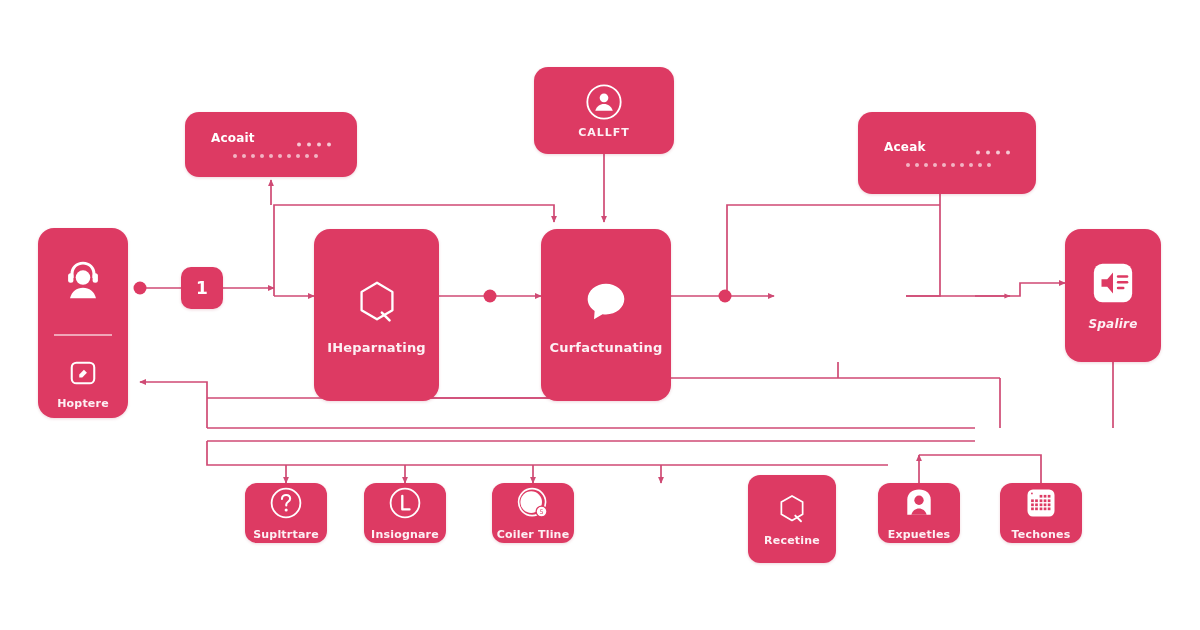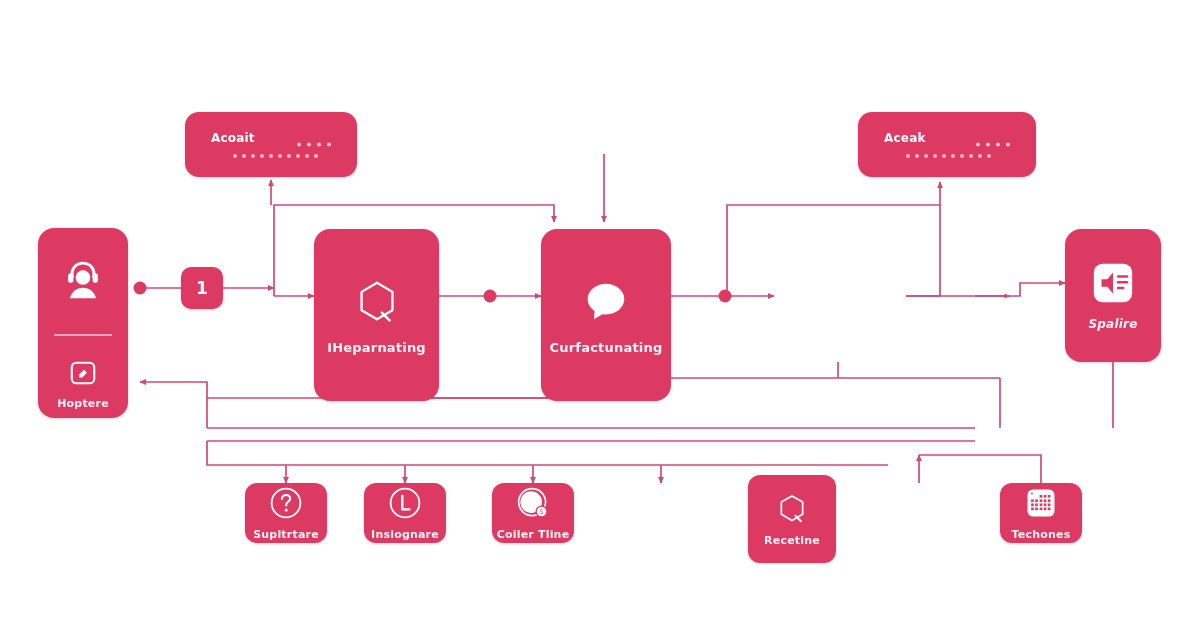--- a/index.html
+++ b/index.html
@@ -242,21 +242,21 @@
         <i></i>
     </div>
     <div class="b-right">
         <i></i>
         <i></i>
         <i></i>
         <i></i>
       </div>
   </div>
 
-  <div class="node banner" style="left:858px; top:112px; width:178px; height:65px; position:absolute;">
+  <div class="node banner" style="left:858px; top:112px; width:178px; height:82px; position:absolute;">
     <div class="b-title">Aceak</div>
     <div class="b-dots">
       <i></i>
         <i></i>
         <i></i>
         <i></i>
         <i></i>
         <i></i>
         <i></i>
         <i></i>
@@ -264,20 +264,30 @@
         <i></i>
     </div>
     <div class="b-right">
         <i></i>
         <i></i>
         <i></i>
         <i></i>
       </div>
   </div>
 
+  <div class="node topnode" style="left:534px; top:67px;">
+    <span class="icon">
+      <svg viewBox="0 0 48 48">
+        <circle cx="24" cy="24" r="20" fill="none" stroke="#ffffff" stroke-width="2.2"></circle>
+        <circle cx="24" cy="19" r="5.2" fill="#ffffff"></circle>
+        <path d="M13.5 34.5c1.6-5.2 5.6-8 10.5-8s8.9 2.8 10.5 8z" fill="#ffffff"></path>
+      </svg>
+    </span>
+    <span class="label">CALLFT</span>
+  </div>
 
   <div class="node panel" style="left:38px; top:228px;">
     <span class="icon-big">
       <svg viewBox="0 0 52 52">
         <path d="M26 8c-7.5 0-13 5.3-13 12.5V25h3.2v-4.6c0-5.6 4.2-9.6 9.8-9.6s9.8 4 9.8 9.6V25H39v-4.5C39 13.3 33.5 8 26 8z" fill="#ffffff"></path>
         <rect x="10.5" y="20" width="5.5" height="10" rx="2.6" fill="#ffffff"></rect>
         <rect x="36" y="20" width="5.5" height="10" rx="2.6" fill="#ffffff"></rect>
         <circle cx="26" cy="24.5" r="7.6" fill="#ffffff"></circle>
         <path d="M12.5 46c1.6-7.2 7-11 13.5-11s11.9 3.8 13.5 11z" fill="#ffffff"></path>
       </svg>
@@ -366,20 +376,30 @@
   <div class="node chip" style="left:748px; top:475px; width:88px; height:88px;">
     <span class="icon">
       <svg viewBox="0 0 44 44">
         <path d="M22 6 L35 13.5 L35 28.5 L22 36 L9 28.5 L9 13.5 Z" fill="none" stroke="#ffffff" stroke-width="2.1" stroke-linejoin="round"></path>
         <line x1="26" y1="30" x2="33" y2="37" stroke="#ffffff" stroke-width="2.3" stroke-linecap="round"></line>
       </svg>
     </span>
     <span class="label">Recetine</span>
   </div>
 
+  <div class="node chip" style="left:878px; top:483px;">
+    <span class="icon">
+      <svg viewBox="0 0 40 40">
+        <path d="M7 16c0-6.4 5.4-11 13-11s13 4.6 13 11v17H7z" fill="#ffffff"></path>
+        <circle cx="20" cy="17" r="5.2" fill="#dd3a63"></circle>
+        <path d="M11.5 33c1.3-4.6 4.6-7 8.5-7s7.2 2.4 8.5 7z" fill="#dd3a63"></path>
+      </svg>
+    </span>
+    <span class="label">Expuetles</span>
+  </div>
 
   <div class="node chip" style="left:1000px; top:483px;">
     <span class="icon">
       <svg viewBox="0 0 40 40">
         <rect x="5" y="5" width="30" height="30" rx="6" fill="#ffffff"></rect>
         <g fill="#dd3a63">
           <rect x="9" y="16" width="3" height="3"></rect>
             <rect x="13.5" y="16" width="3" height="3"></rect>
           <rect x="9" y="20.5" width="3" height="3"></rect>
             <rect x="13.5" y="20.5" width="3" height="3"></rect>

